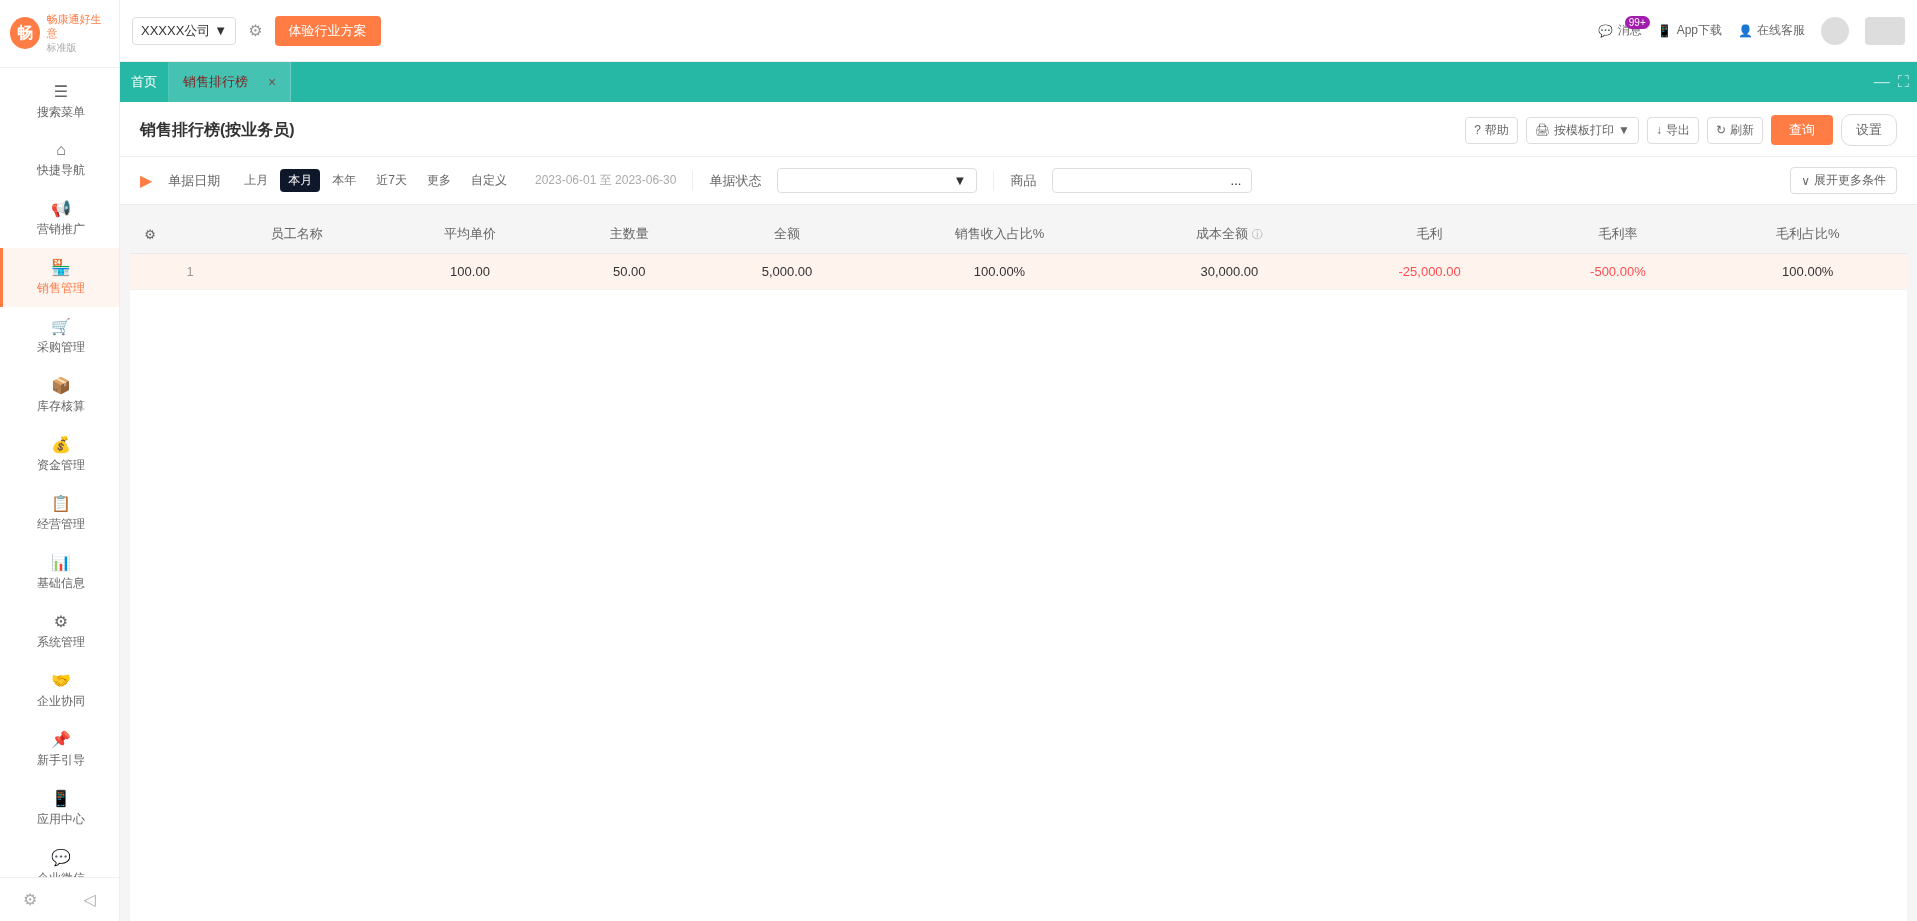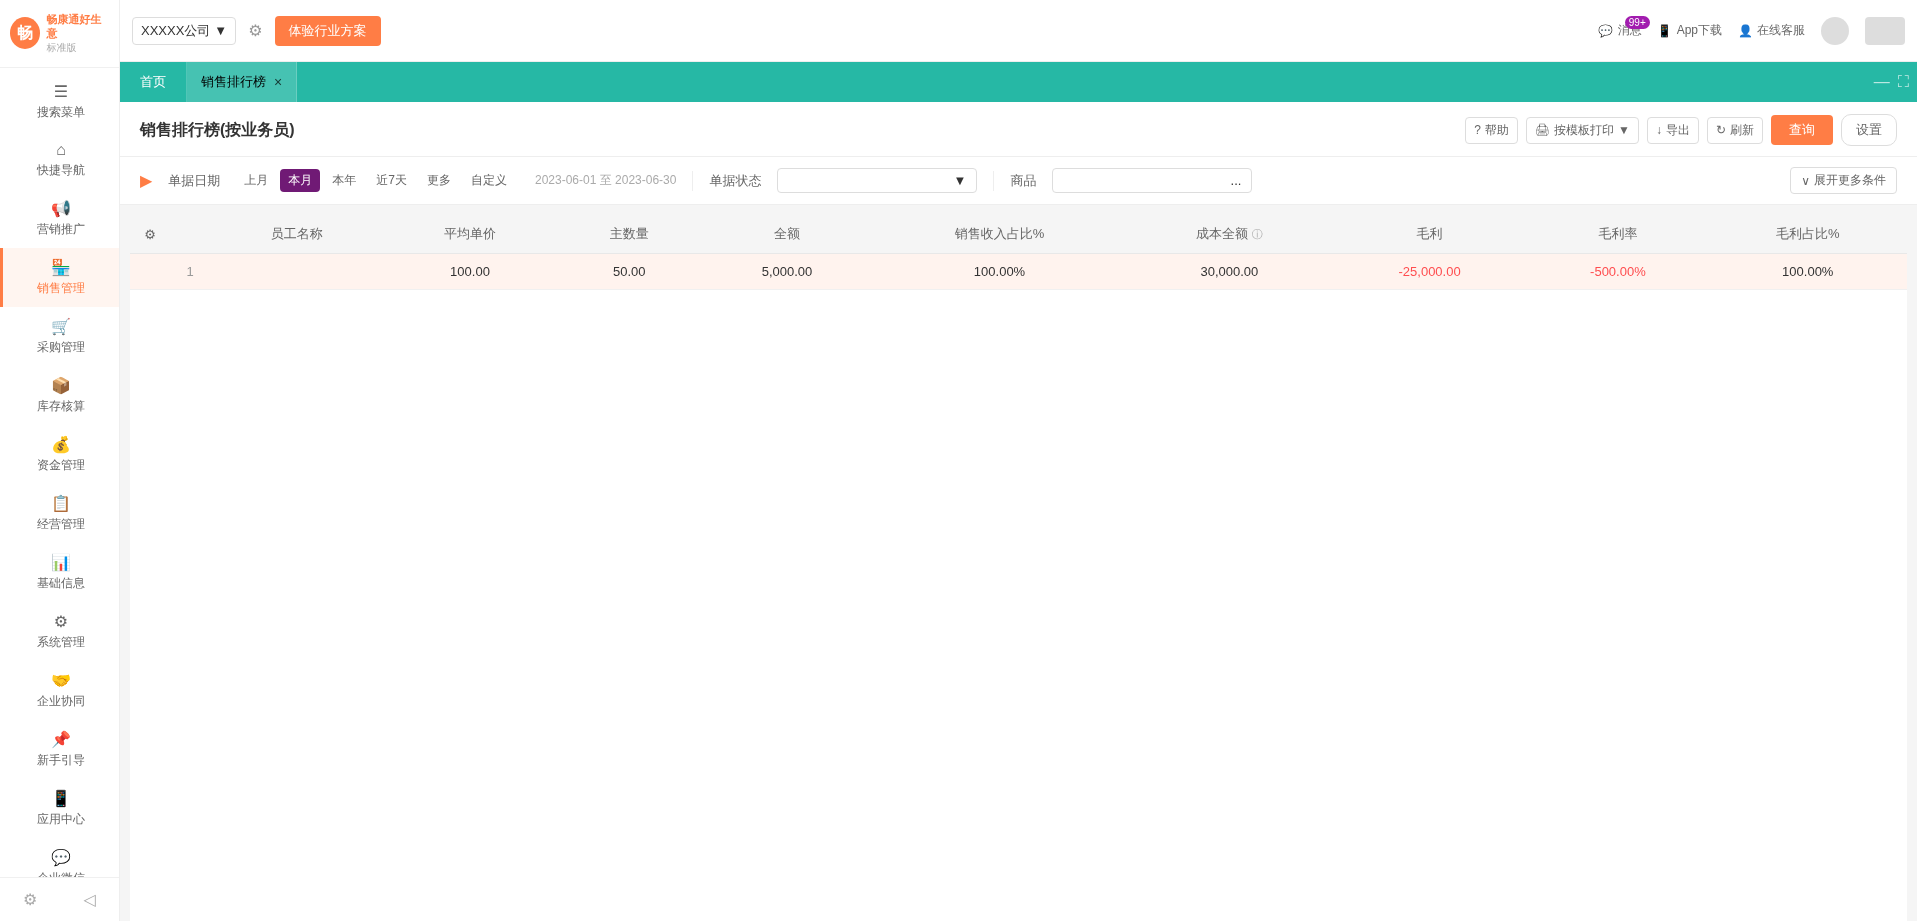--- a/index.html
+++ b/index.html
@@ -22,21 +22,21 @@
       align-items: center;
       gap: 6px;
     }
     .logo-icon {
       width: 32px; height: 32px;
       background: #ff7d45;
       border-radius: 50%;
       display: flex; align-items: center; justify-content: center;
       color: white; font-size: 16px; font-weight: bold;
     }
-    .logo-text { font-size: 11px; color: #ff7d45; font-weight: bold; line-height: 1.3; }
+    .logo-text { font-size: 11px; color: #ff7d45; font-weight: normal; line-height: 1.3; }
     .logo-sub { font-size: 10px; color: #aaa; }
     .sidebar-nav { flex: 1; overflow-y: auto; padding: 4px 0; }
     .sidebar-item {
       display: flex; flex-direction: column; align-items: center;
       padding: 10px 8px;
       cursor: pointer;
       color: #666;
       font-size: 12px;
       gap: 3px;
       border-left: 3px solid transparent;
@@ -99,29 +99,29 @@
     .avatar { width: 28px; height: 28px; background: #ddd; border-radius: 50%; }
 
     
     .tabbar {
       height: 40px;
       background: #26b8a5;
       display: flex; align-items: stretch;
       flex-shrink: 0;
     }
     .tab-home {
-      padding: 0 20px;
+      padding: 0 11px;
       display: flex; align-items: center;
       color: white; font-size: 13px; cursor: pointer;
       border-right: 1px solid rgba(255,255,255,0.2);
     }
     .tab-item {
       padding: 0 14px;
-      display: flex; align-items: center; gap: 8px;
-      color: #000000; font-size: 13px; cursor: pointer;
+      display: flex; align-items: center; gap: 20px;
+      color: #7f1d1d; font-size: 13px; cursor: pointer;
       border-right: 1px solid rgba(255,255,255,0.2);
       background: rgba(255,255,255,0.15);
     }
     .tab-close { font-size: 14px; opacity: 0.7; }
     .tabbar-actions {
       margin-left: auto;
       display: flex; align-items: center; padding: 0 8px; gap: 8px;
     }
     .tabbar-actions span { color: white; font-size: 16px; cursor: pointer; opacity: 0.7; }
 
@@ -169,21 +169,21 @@
       display: flex; align-items: center; gap: 16px;
       flex-shrink: 0;
     }
     .filter-label { color: #666; font-size: 13px; white-space: nowrap; }
     .date-options { display: flex; align-items: center; gap: 4px; }
     .date-opt {
       padding: 3px 8px; border-radius: 4px;
       font-size: 12px; cursor: pointer; color: #666;
     }
     .date-opt.active {
-      background: #701a75; color: white; border-radius: 4px;
+      background: #0f172a; color: white; border-radius: 4px;
     }
     .date-range { color: #aaa; font-size: 12px; margin-left: 4px; }
     .filter-divider { width: 1px; height: 20px; background: #eee; }
     .filter-select {
       display: flex; align-items: center; gap: 4px;
       border: 1px solid #ddd; border-radius: 4px;
       padding: 4px 10px; background: white; cursor: pointer;
       font-size: 13px; color: #333; min-width: 120px;
       justify-content: space-between;
     }

